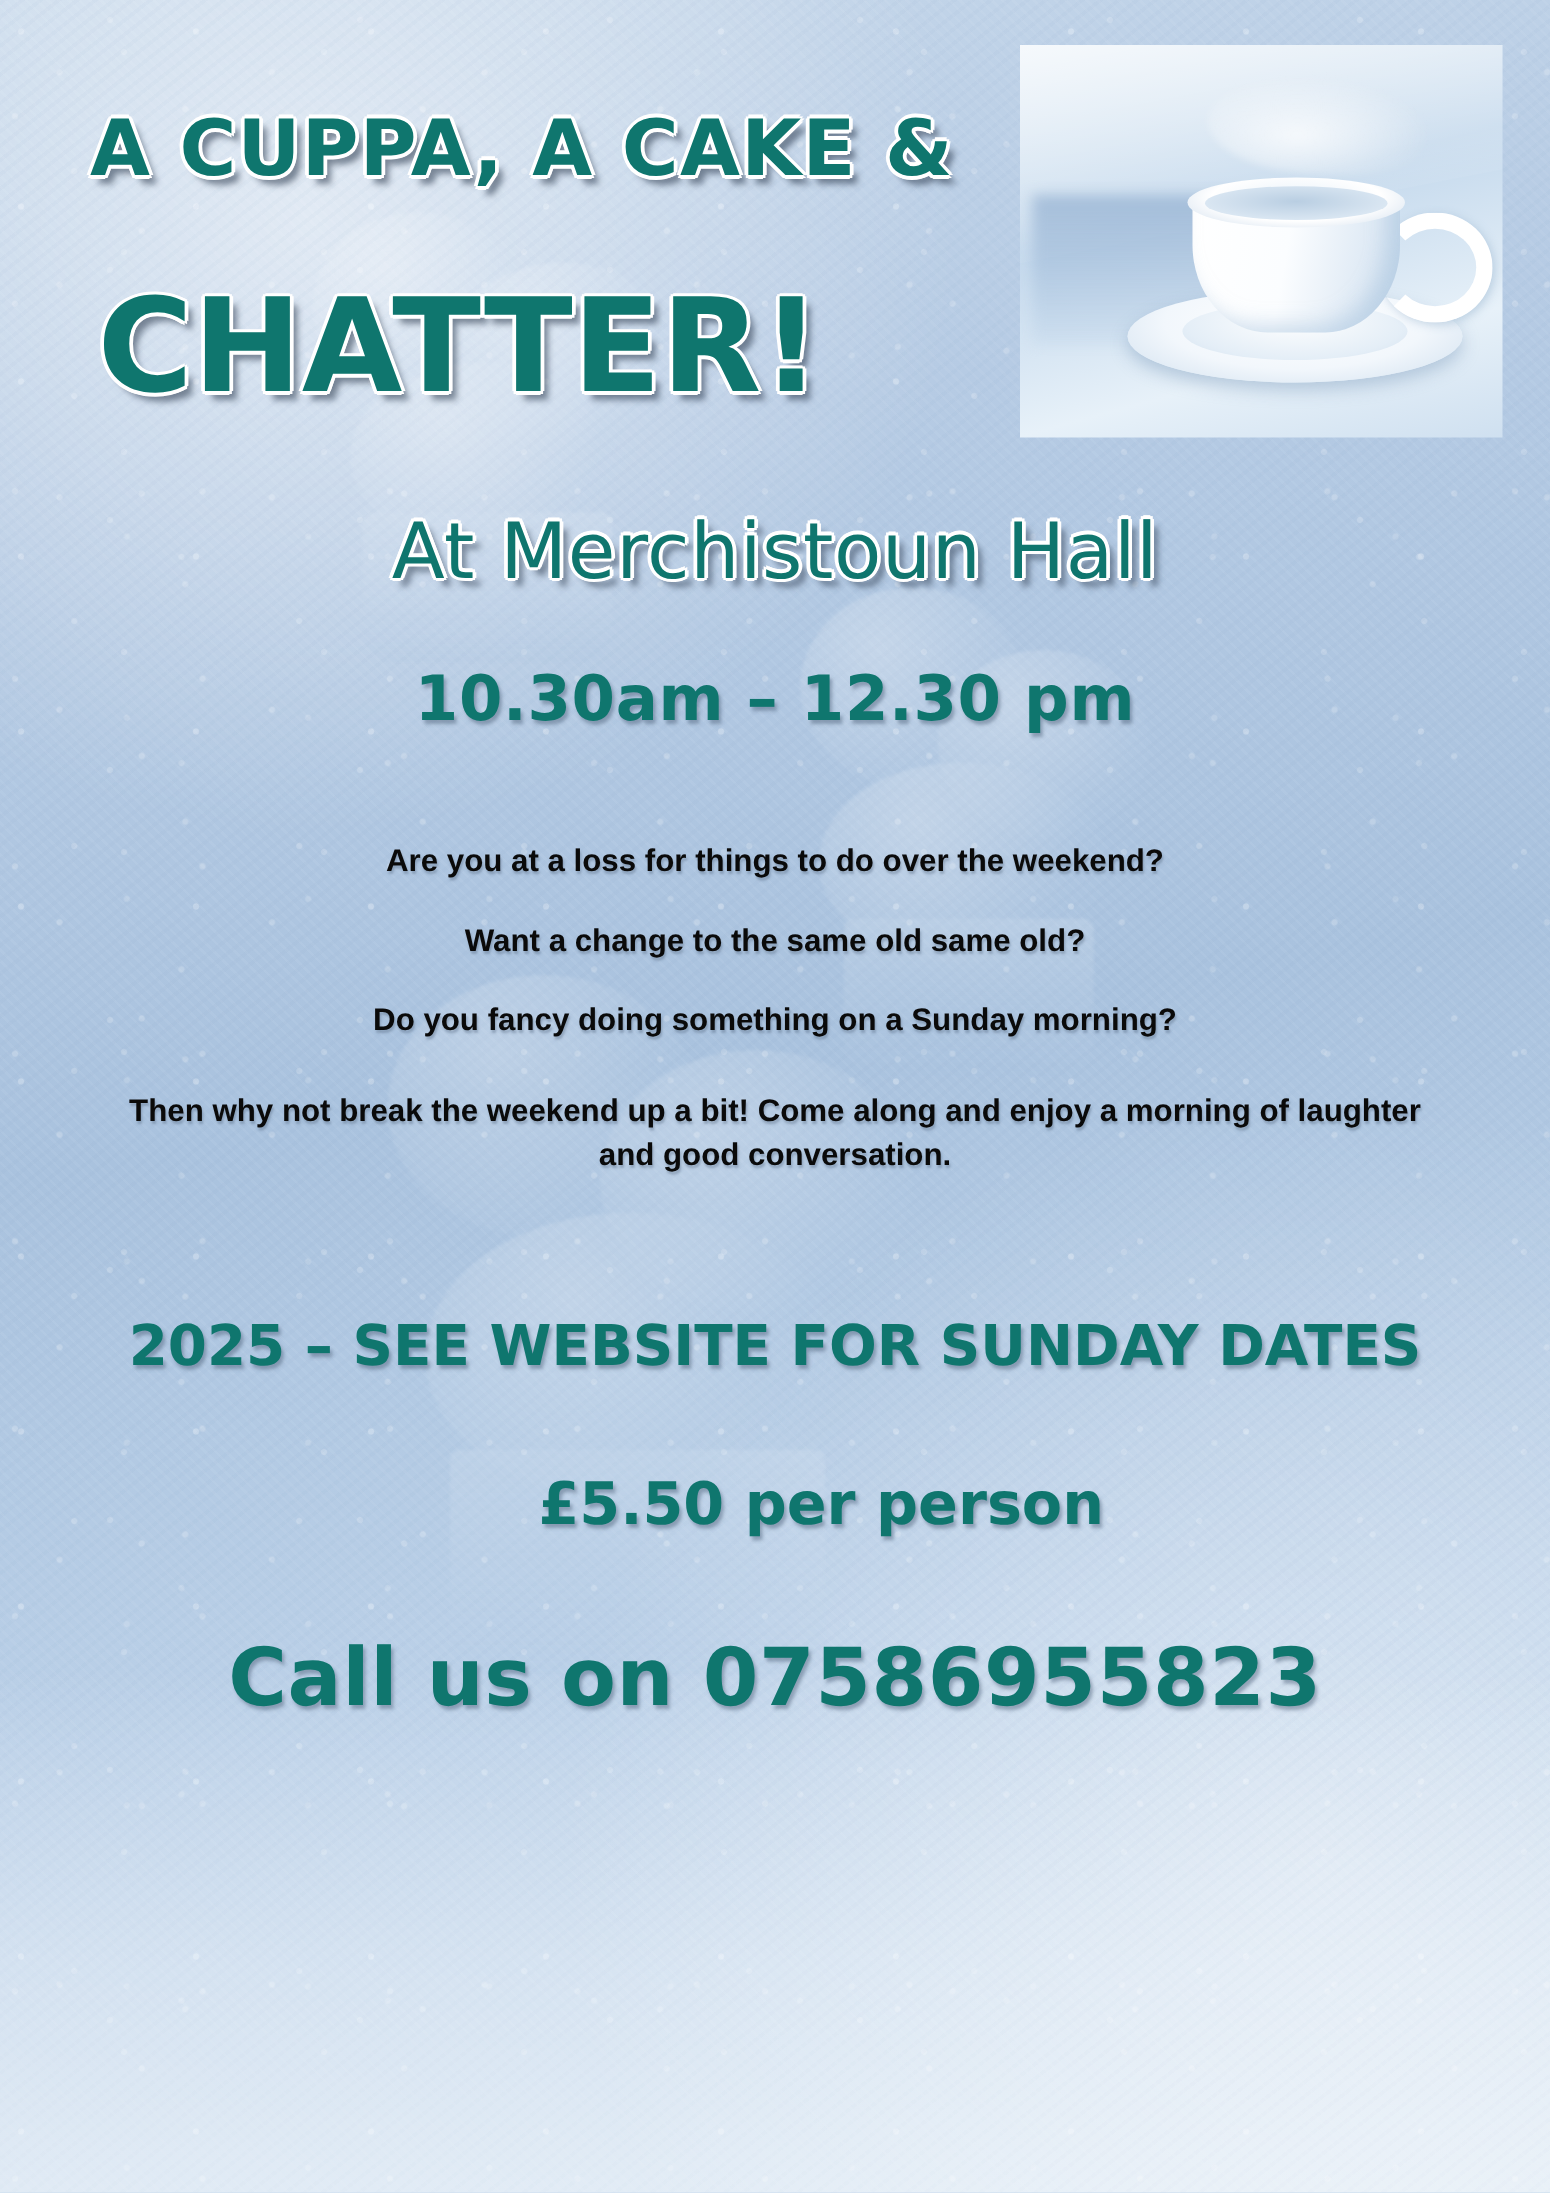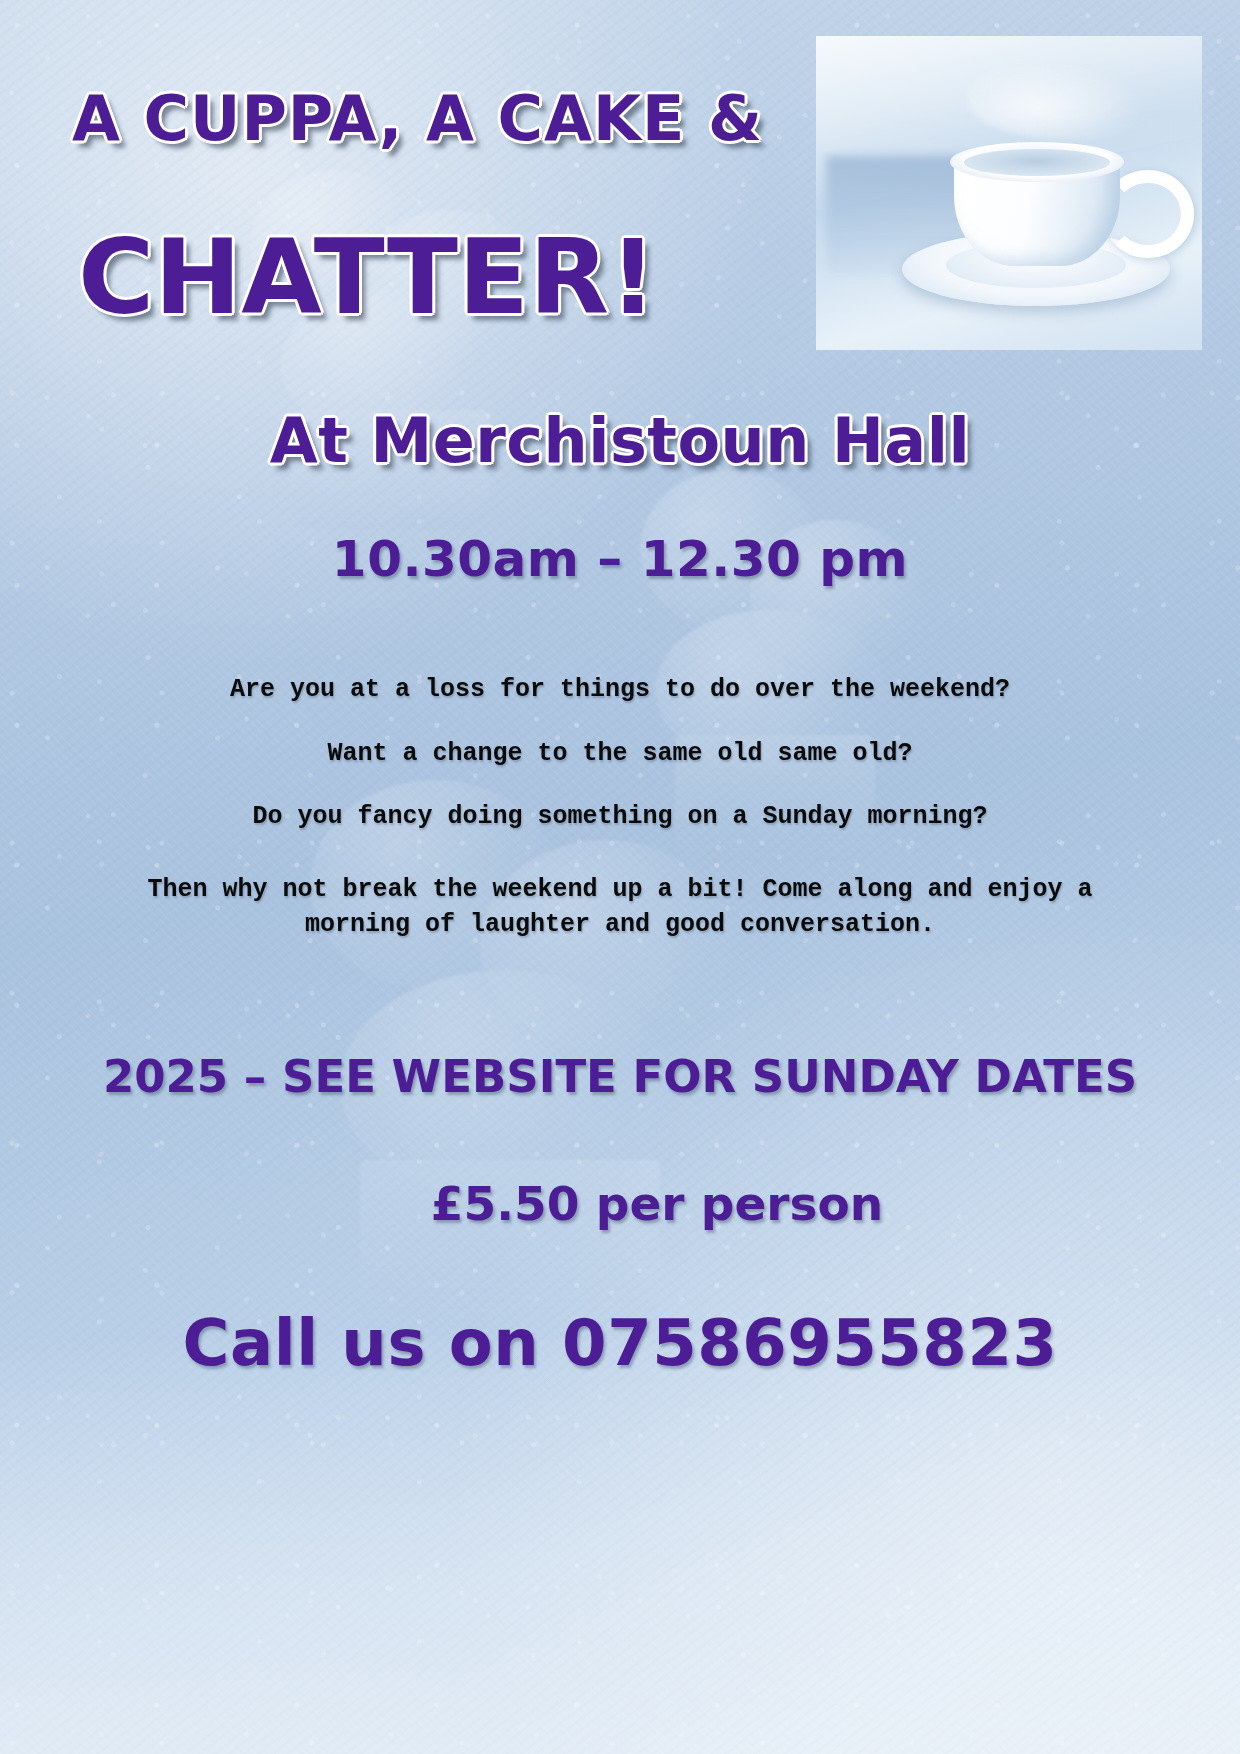--- a/index.html
+++ b/index.html
@@ -180,21 +180,21 @@
 
   
   .content {
     position: absolute;
     inset: 0;
   }
   .line {
     position: absolute;
     width: 100%;
     text-align: center;
-    color: #4c1d95;
+    color: #0f766e;
     white-space: nowrap;
   }
   .outlined {
     
     text-shadow:
       -2px -2px 0 #ffffff,
        2px -2px 0 #ffffff,
       -2px  2px 0 #ffffff,
        2px  2px 0 #ffffff,
       -3px  0   0 #ffffff,
@@ -226,41 +226,41 @@
     font-size: 104px;
     letter-spacing: 0px;
     text-align: left;
     padding-left: 78px;
     width: auto;
     margin-top: 20px;
   }
   .venue {
     top: 404px;
     font-family: "DejaVu Sans", sans-serif;
-    font-weight: 700;
+    font-weight: 400;
     font-size: 62px;
     letter-spacing: 0.5px;
   }
   .times {
     top: 530px;
     font-family: "DejaVu Sans", sans-serif;
     font-weight: 700;
     font-size: 50px;
     letter-spacing: 0.5px;
   }
 
   .body-block {
     position: absolute;
     top: 672px;
     left: 90px;
     width: 1060px;
     text-align: center;
   }
   .body-line {
-    font-family: Liberation Mono, monospace;
+    font-family: Liberation Sans, sans-serif;
     font-weight: 700;
     font-size: 25px;
     color: #0a0a0a;
     line-height: 1.42;
     text-shadow: 1px 2px 2px rgba(80,100,125,0.40);
     margin: 0 0 28px 0;
   }
   .body-line.tight { margin-bottom: 26px; margin-top: 37px; }
   .body-line.wrap { white-space: normal; }
 

